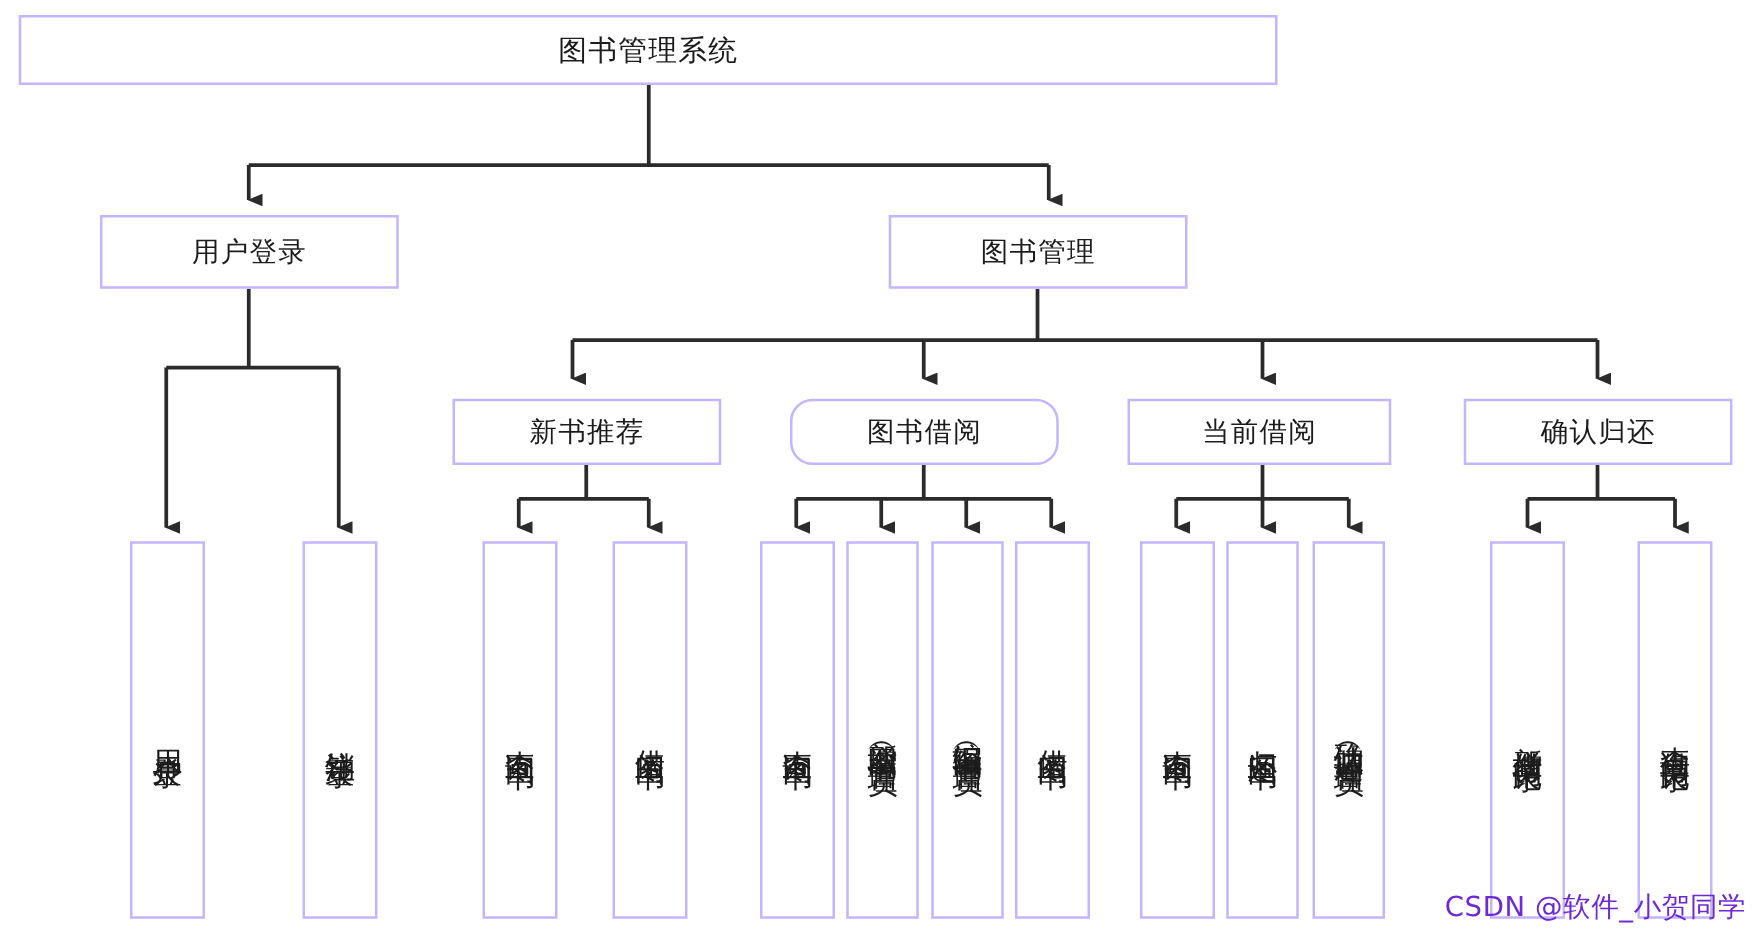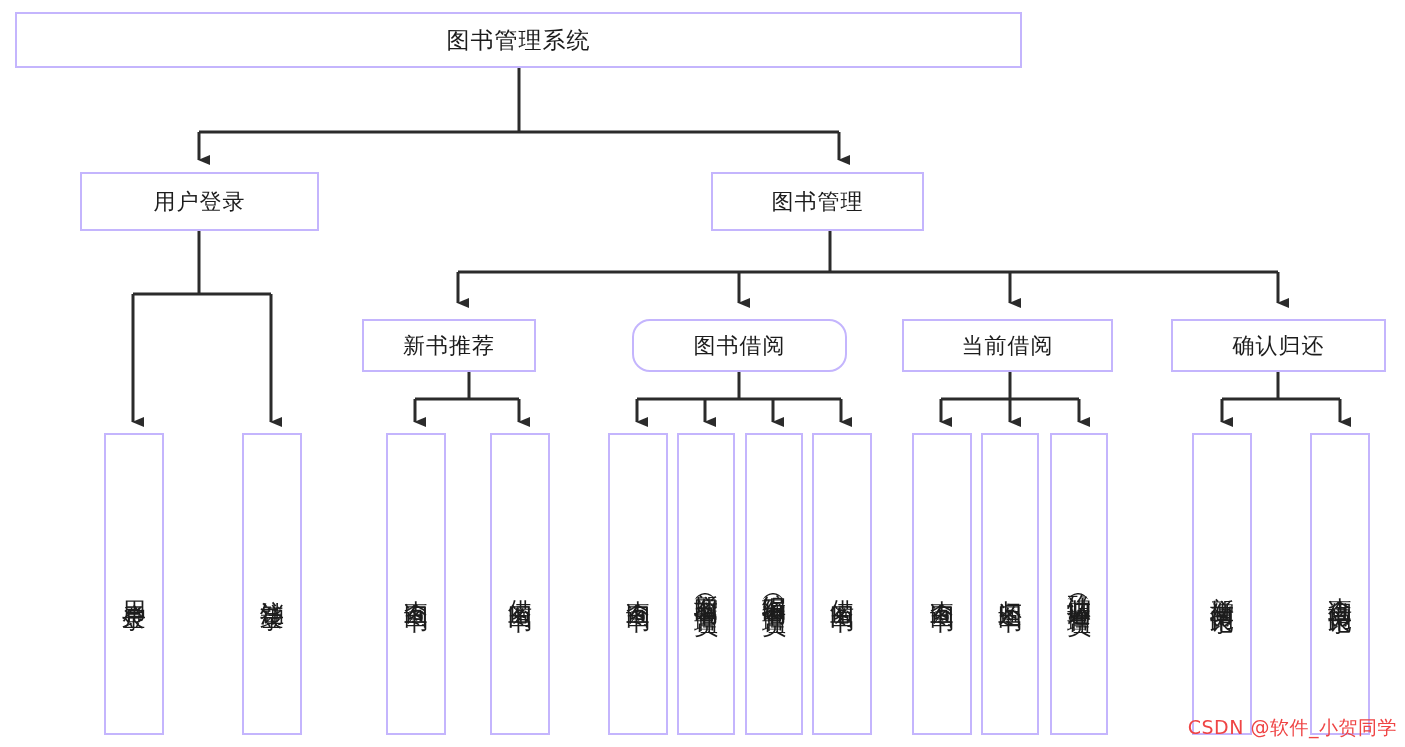--- a/index.html
+++ b/index.html
@@ -52,22 +52,22 @@
     text-orientation: upright;
     white-space: nowrap;
   }
   #root-node {
     font-size: 23px;
   }
   .watermark {
     position: absolute;
     right: 8px;
     bottom: 6px;
-    font-size: 19px;
-    color: #ef4444;
+    font-size: 22px;
+    color: #6d28d9;
     letter-spacing: 0.5px;
     white-space: nowrap;
   }
 </style>
 </head>
 <body>
 
 <div id="canvas">
 
   <svg id="wires" viewBox="0 0 1405 747" xmlns="http://www.w3.org/2000/svg">
@@ -121,25 +121,25 @@
   </svg>
 
   <div class="node horiz" id="root-node" style="left:15px; top:12px; width:1007px; height:56px;">
     <span>图书管理系统</span>
   </div>
 
   <div class="node horiz" style="left:80px; top:172px; width:239px; height:59px;">
     <span>用户登录</span>
   </div>
 
-  <div class="node horiz" style="left:711px; top:172px; width:213px; height:59px;">
+  <div class="node horiz" style="left:711px; top:172px; width:239px; height:59px;">
     <span>图书管理</span>
   </div>
 
-  <div class="node horiz" style="left:362px; top:319px; width:174px; height:53px;">
+  <div class="node horiz" style="left:362px; top:319px; width:215px; height:53px;">
     <span>新书推荐</span>
   </div>
 
   <div class="node horiz" style="left:632px; top:319px; width:215px; height:53px;border-radius:18px;">
     <span>图书借阅</span>
   </div>
 
   <div class="node horiz" style="left:902px; top:319px; width:211px; height:53px;">
     <span>当前借阅</span>
   </div>

